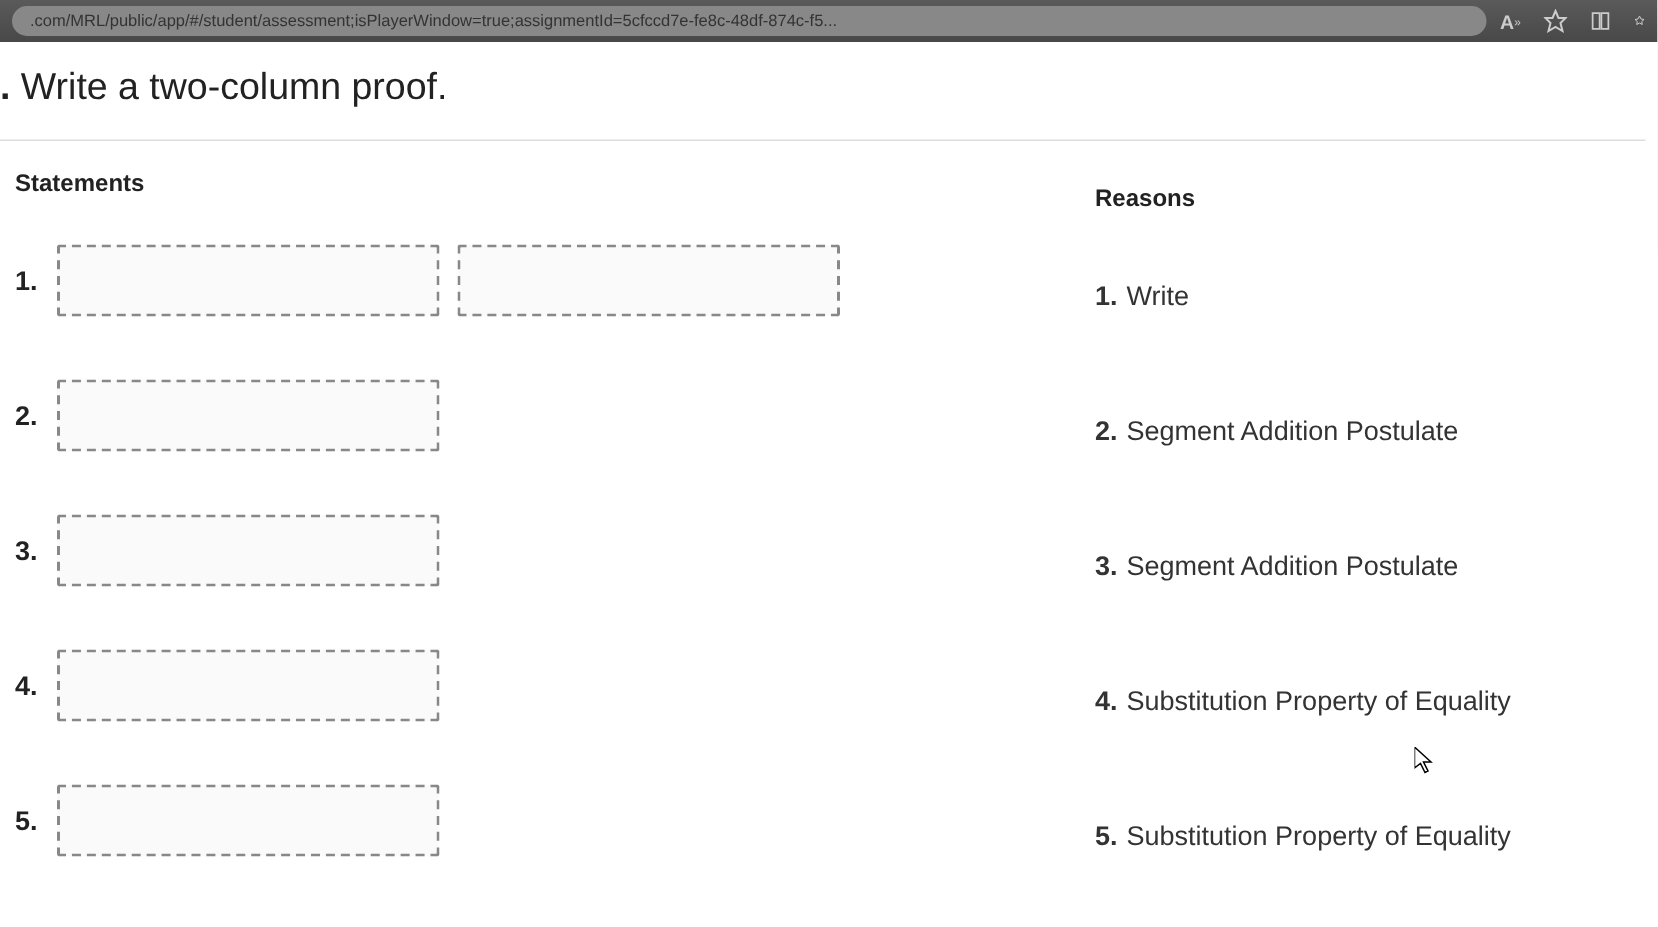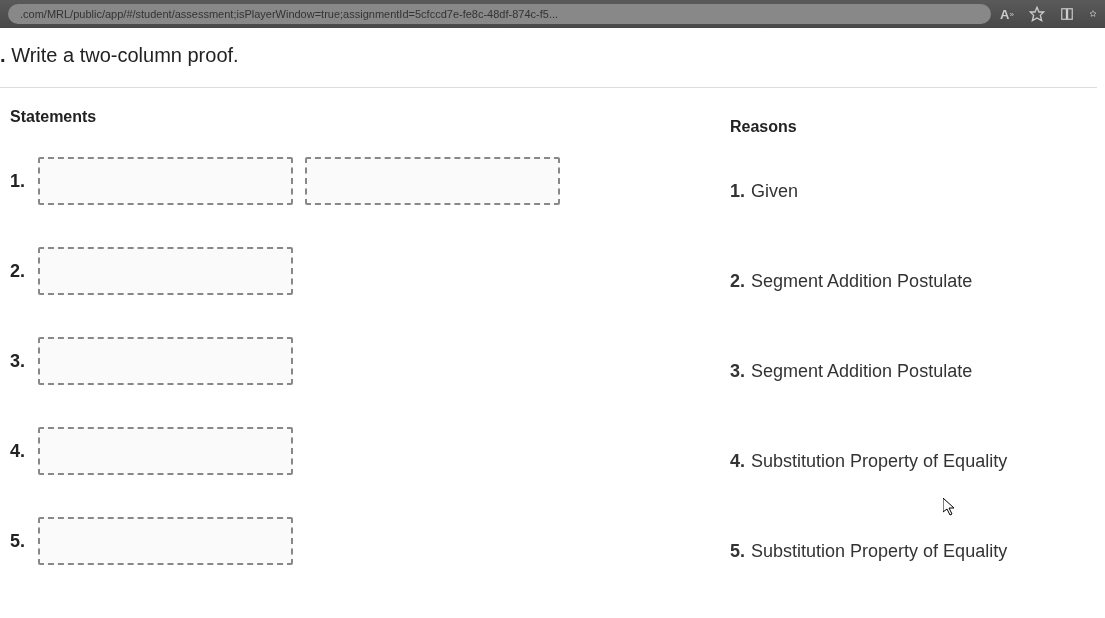--- a/index.html
+++ b/index.html
@@ -48,21 +48,21 @@
       display: flex;
       align-items: center;
       justify-content: center;
     }
     .content {
       background: #fff;
       height: calc(100% - 28px);
       padding: 12px 8px 0 0;
     }
     .question-title {
-      font-size: 20px;
+      font-size: 25px;
       font-weight: normal;
       color: #222;
       padding: 4px 0 20px 0;
       border-bottom: 1px solid #ddd;
       margin-bottom: 20px;
     }
     .question-title b {
       font-weight: bold;
     }
     .proof-container {
@@ -187,21 +187,21 @@
         <div class="row-number">5.</div>
         <div class="drop-target"></div>
       </div>
     </div>
 
     <div class="reasons-col">
       <div class="col-header">Reasons</div>
 
       <div class="reason-row">
         <span class="reason-number">1.</span>
-        <span>Given</span>
+        <span>Write</span>
       </div>
       <div class="reason-row">
         <span class="reason-number">2.</span>
         <span>Segment Addition Postulate</span>
       </div>
       <div class="reason-row">
         <span class="reason-number">3.</span>
         <span>Segment Addition Postulate</span>
       </div>
       <div class="reason-row">

